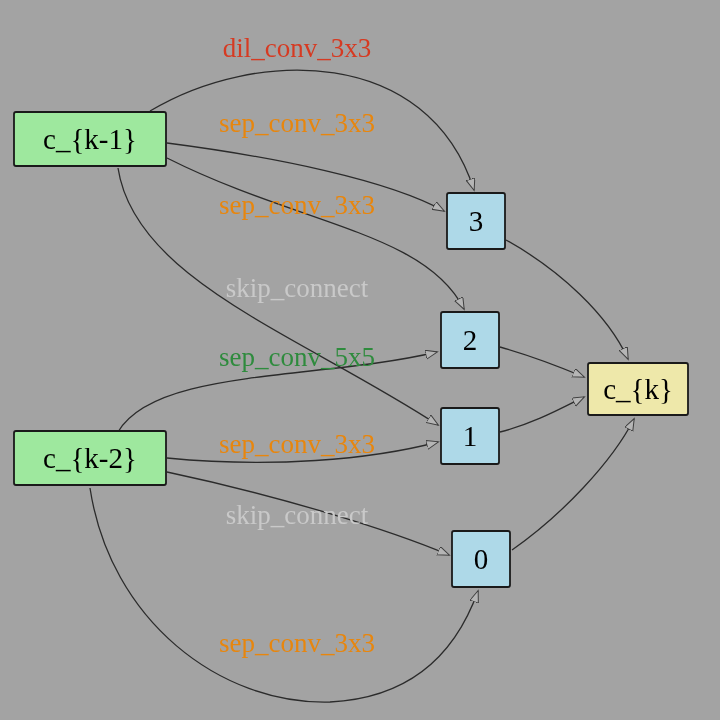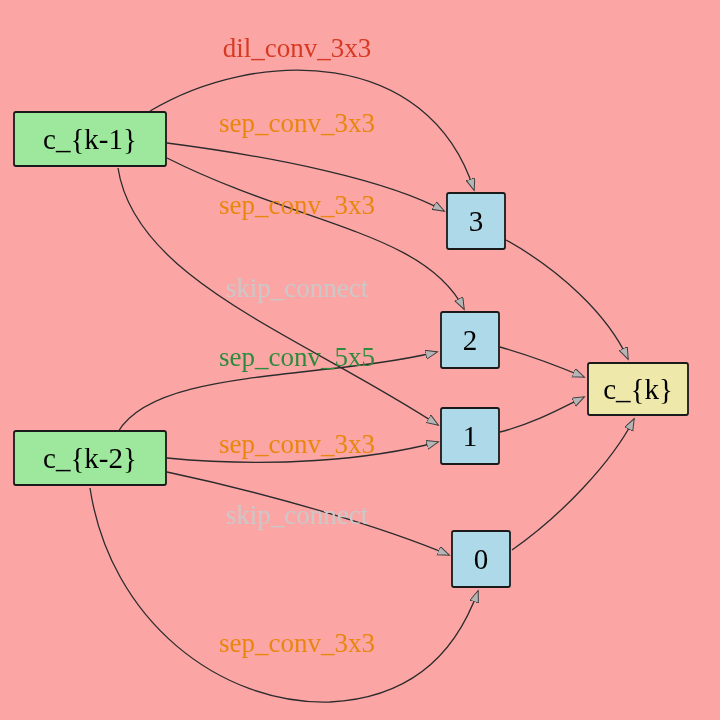--- a/index.html
+++ b/index.html
@@ -8,21 +8,21 @@
     background: #ffffff;
     width: 720px;
     height: 720px;
     overflow: hidden;
     font-family: "Liberation Serif", "DejaVu Serif", serif;
   }
   .stage {
     position: relative;
     width: 720px;
     height: 720px;
-    background: #fca5a5;
+    background: #a3a3a3;
   }
   svg { display: block; }
   .edge {
     fill: none;
     stroke: #2b2b2b;
     stroke-width: 1.3;
   }
   .edge-label {
     font-family: "Liberation Serif", "DejaVu Serif", serif;
     font-size: 27px;

